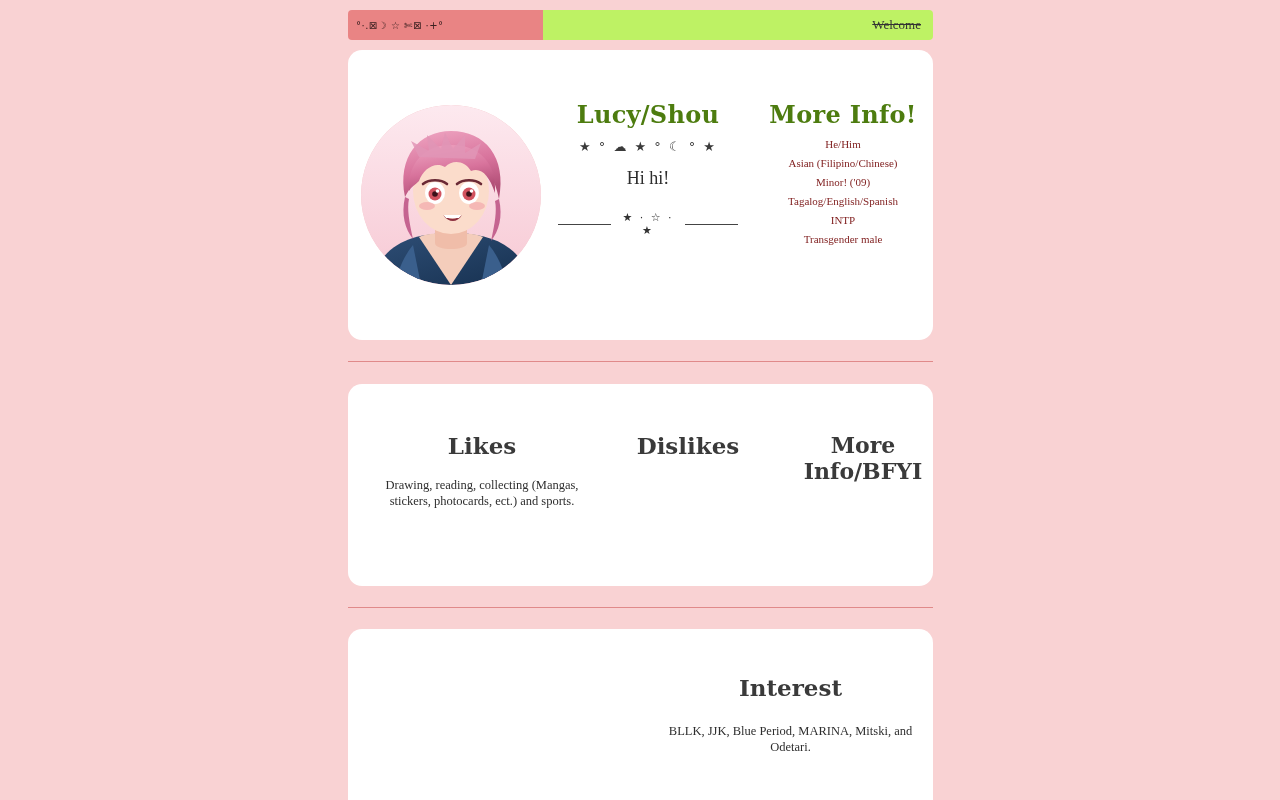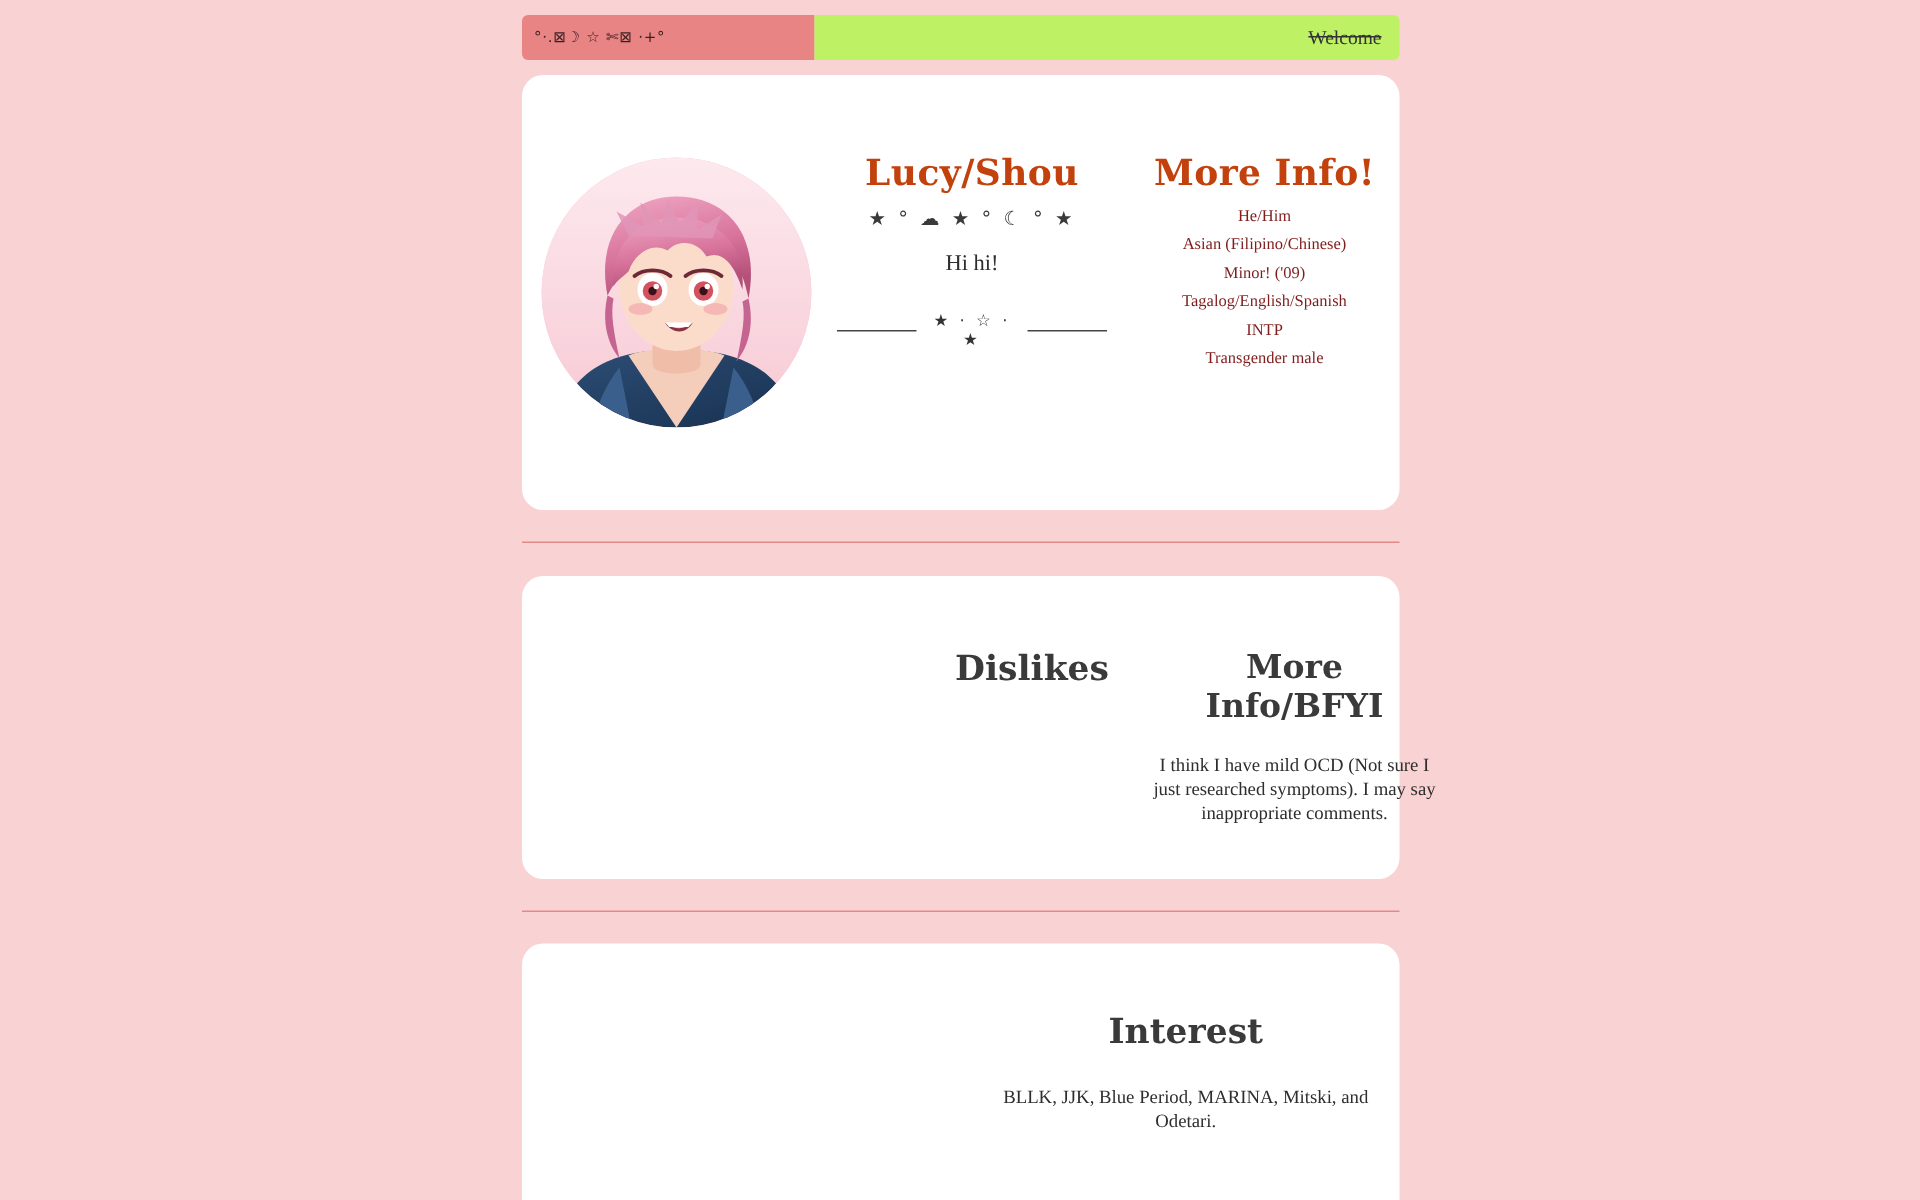--- a/index.html
+++ b/index.html
@@ -109,37 +109,37 @@
     left: 400px;
     top: 50px;
     width: 190px;
     text-align: center;
   }
 
   h1.heading {
     font-family: "DejaVu Serif", serif;
     font-weight: bold;
     font-size: 24px;
-    color: #c2410c;
+    color: #4d7c0f;
     margin: 0 0 6px 0;
     letter-spacing: 0.3px;
   }
 
   .deco {
     font-family: "DejaVu Sans", sans-serif;
     font-size: 13px;
     color: #3a3a3a;
     letter-spacing: 2px;
     margin: 10px 0 8px 0;
     white-space: nowrap;
   }
 
   .hi {
     font-family: "Liberation Serif", serif;
-    font-size: 15px;
+    font-size: 18px;
     color: #2e2e2e;
     margin: 14px 0 0 0;
     text-align: center;
   }
 
   .rule-stars {
     display: flex;
     align-items: center;
     justify-content: center;
     gap: 6px;
@@ -303,26 +303,29 @@
       <div class="info-line">Minor! ('09)</div>
       <div class="info-line">Tagalog/English/Spanish</div>
       <div class="info-line">INTP</div>
       <div class="info-line">Transgender male</div>
     </div>
   </div>
 
   <div class="divider" id="divider-1"></div>
 
   <div class="card" id="card-likes">
+    <div class="col3" id="col-likes">
+      <h2 class="heading2">Likes</h2>
+      <p class="body-text">Drawing, reading, collecting (Mangas, stickers, photocards, ect.) and sports.</p>
+    </div>
     <div class="col3" id="col-dislikes">
       <h2 class="heading2">Dislikes</h2>
     </div>
     <div class="col3" id="col-more">
       <h2 class="heading2">More Info/BFYI</h2>
-      <p class="body-text">I think I have mild OCD (Not sure I just researched symptoms). I may say inappropriate comments.</p>
     </div>
   </div>
 
   <div class="divider" id="divider-2"></div>
 
   <div class="card" id="card-dni">
     <div id="col-interest">
       <h2 class="heading2">Interest</h2>
       <p class="body-text">BLLK, JJK, Blue Period, MARINA, Mitski, and Odetari.</p>
     </div>

